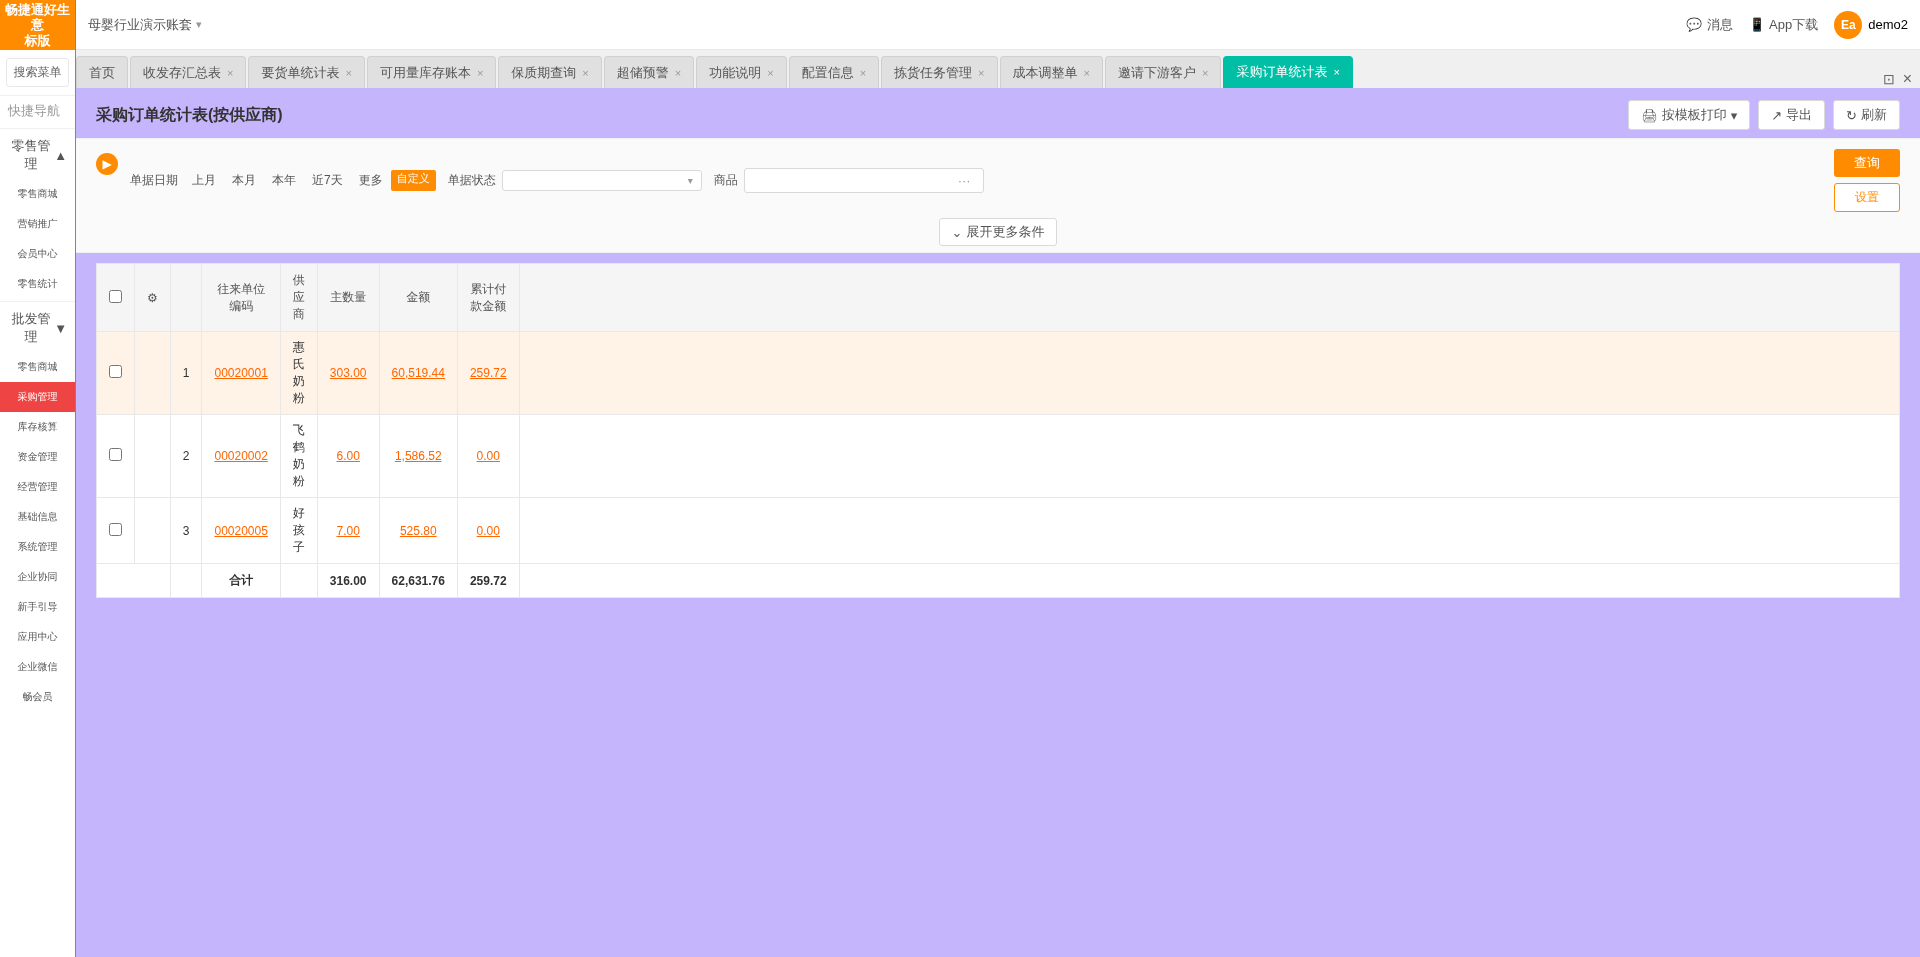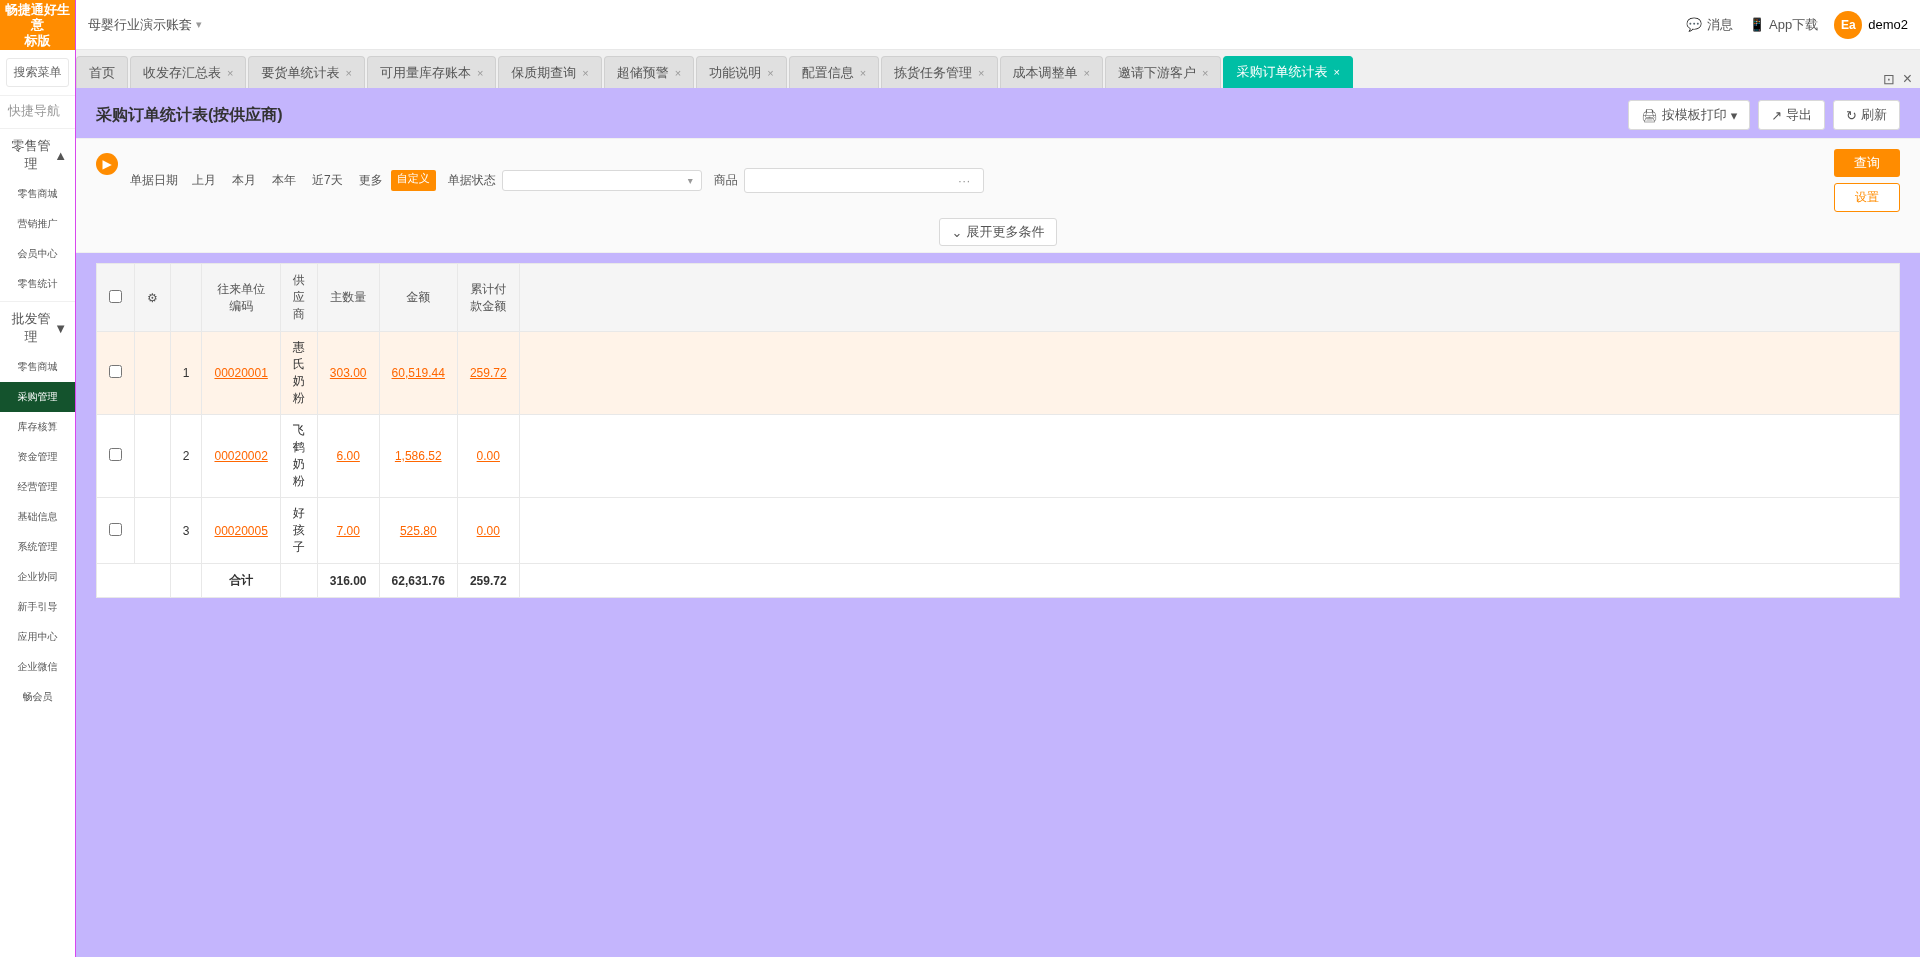--- a/index.html
+++ b/index.html
@@ -6,21 +6,21 @@
     body { display: flex; height: 957px; overflow: hidden; background: #f5f5f5; }
 
     
     .sidebar { width: 76px; background: #fff; border-right: 1px solid #d946ef; display: flex; flex-direction: column; flex-shrink: 0; }
     .sidebar-logo { height: 50px; background: #ff8c00; display: flex; align-items: center; justify-content: center; }
     .sidebar-logo-text { color: #fff; font-size: 11px; font-weight: bold; text-align: center; line-height: 1.2; }
     .sidebar-search { padding: 8px 6px; border-bottom: 1px solid #f0f0f0; }
     .sidebar-search-btn { width: 100%; padding: 5px 0; background: none; border: 1px solid #e8e8e8; border-radius: 3px; color: #666; cursor: pointer; font-size: 12px; }
     .sidebar-nav-label { padding: 6px 8px; color: #999; font-size: 11px; display: flex; align-items: center; justify-content: space-between; cursor: pointer; }
     .sidebar-item { padding: 8px 6px; text-align: center; color: #555; cursor: pointer; font-size: 10px; }
-    .sidebar-item.active { background: #14532d; color: #fff; }
+    .sidebar-item.active { background: #ef4444; color: #fff; }
     .sidebar-item.section-header { display: flex; align-items: center; justify-content: space-between; padding: 6px 8px; color: #555; font-size: 12px; cursor: pointer; }
     .sidebar-divider { height: 1px; background: #f0f0f0; margin: 2px 0; }
 
     
     .main { flex: 1; display: flex; flex-direction: column; overflow: hidden; }
 
     
     .topbar { height: 50px; background: #fff; display: flex; align-items: center; padding: 0 12px; border-bottom: 1px solid #e8e8e8; flex-shrink: 0; }
     .topbar-title { color: #555; font-size: 13px; margin-right: 4px; }
     .topbar-arrow { color: #999; font-size: 11px; }

